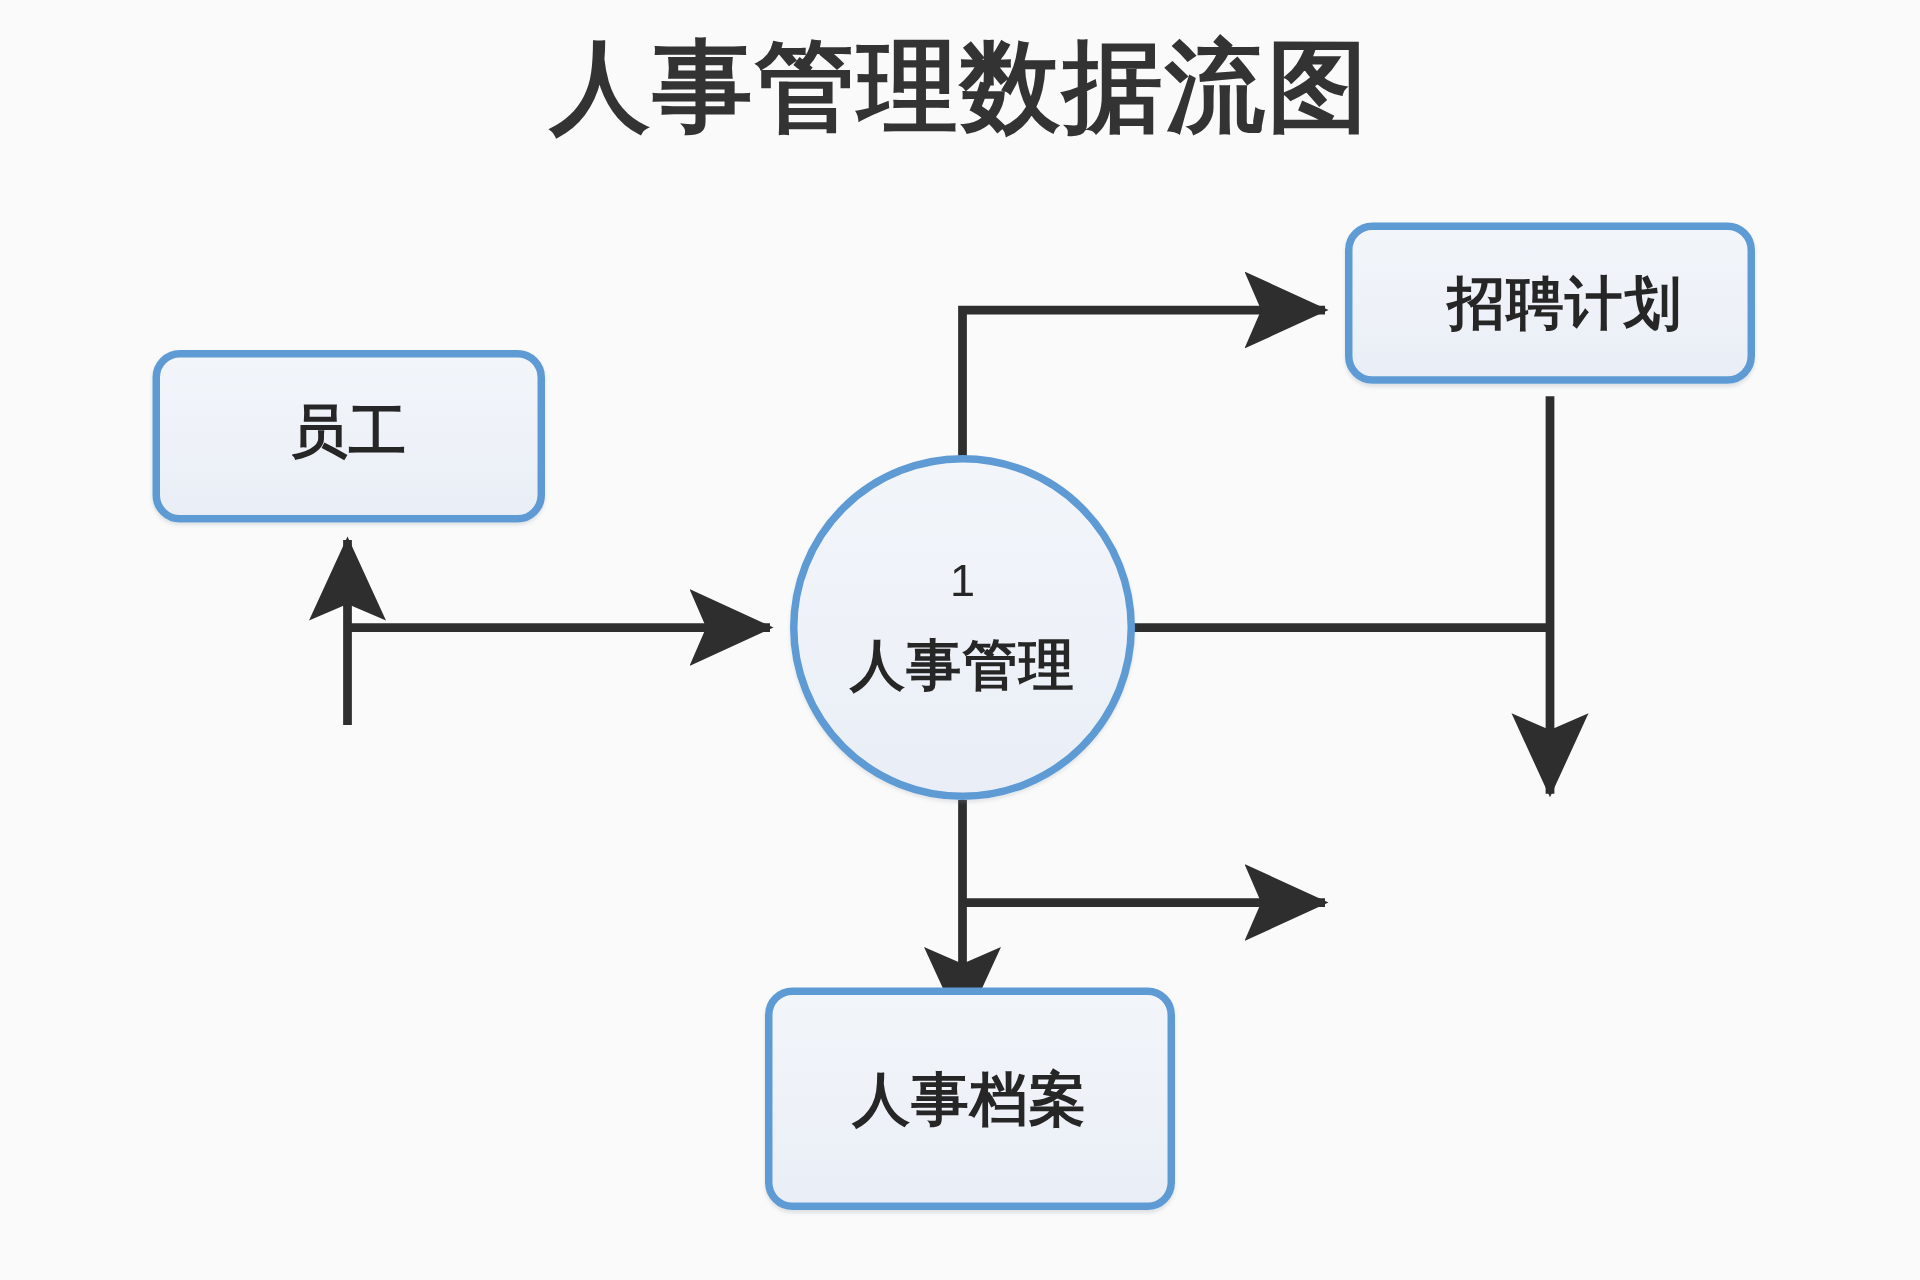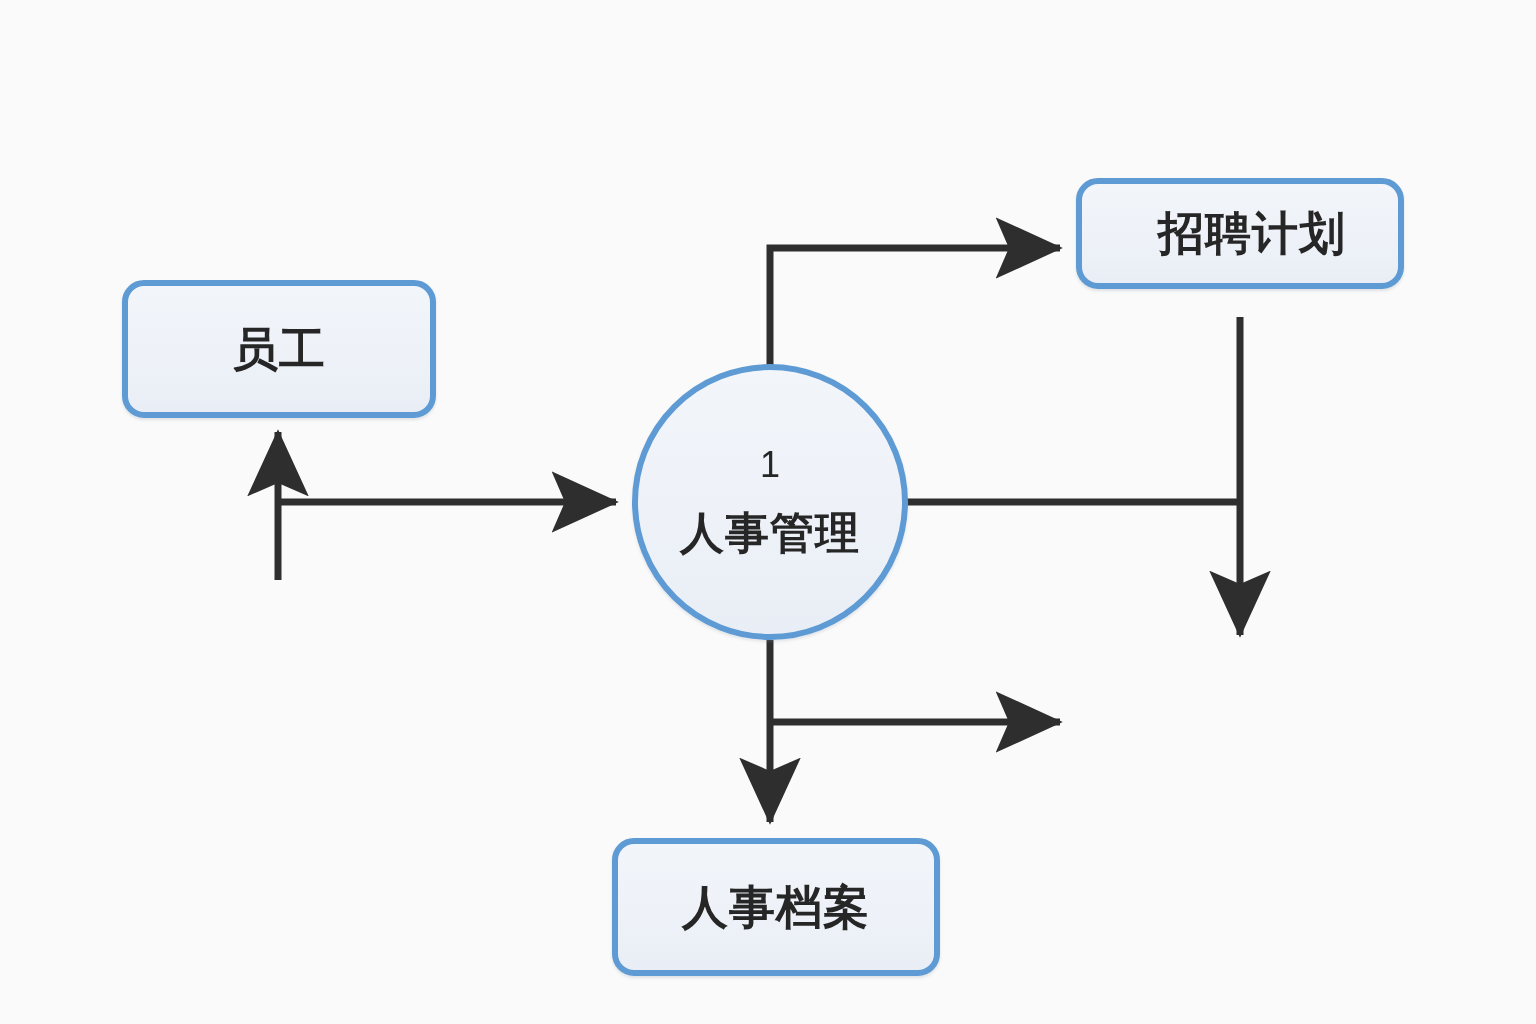--- a/index.html
+++ b/index.html
@@ -76,20 +76,21 @@
   }
   .process .node-label {
     font-size: 44px;
   }
 </style>
 </head>
 <body>
 
 <div id="canvas">
 
+  <div class="diagram-title">人事管理数据流图</div>
 
   <svg id="edges" viewBox="0 0 1536 1024" width="1536" height="1024">
     <defs>
       <marker id="ah" markerWidth="10" markerHeight="10" refX="9.2" refY="5" orient="auto" markerUnits="strokeWidth">
         <path d="M0,0.6 L9.6,5 L0,9.4 L1.9,5 Z" fill="#2e2e2e"></path>
       </marker>
     </defs>
 
     <path d="M278,580 L278,432" fill="none" stroke="#2e2e2e" stroke-width="7" marker-end="url(#ah)"></path>
 
@@ -99,32 +100,32 @@
 
     <path d="M906,502 L1243,502" fill="none" stroke="#2e2e2e" stroke-width="7"></path>
 
     <path d="M1240,317 L1240,635" fill="none" stroke="#2e2e2e" stroke-width="7" marker-end="url(#ah)"></path>
 
     <path d="M770,722 L1060,722" fill="none" stroke="#2e2e2e" stroke-width="7" marker-end="url(#ah)"></path>
 
     <path d="M770,640 L770,822" fill="none" stroke="#2e2e2e" stroke-width="7" marker-end="url(#ah)"></path>
   </svg>
 
-  <div class="node entity" style="left:122px; top:280px; width:314px; height:138px;">
+  <div class="node entity" style="left:122px; top:280px; width:314px; height:138px;font-family:Liberation Mono, monospace;">
     <span class="node-label">员工</span>
   </div>
 
 
   <div class="node process" style="left:632px; top:364px; width:276px; height:276px;">
     <span class="node-id">1</span>
     <span class="node-label">人事管理</span>
   </div>
 
-  <div class="node store" style="left:1076px; top:178px; width:328px; height:111px;padding-left:24px;">
+  <div class="node store" style="left:1076px; top:178px; width:328px; height:129px;padding-left:24px;">
     <span class="node-label">招聘计划</span>
   </div>
 
 
-  <div class="node store" style="left:612px; top:838px; width:328px; height:138px;">
+  <div class="node store" style="left:612px; top:790px; width:328px; height:178px;">
     <span class="node-label">人事档案</span>
   </div>
 
 </div>
 
 </body></html>

